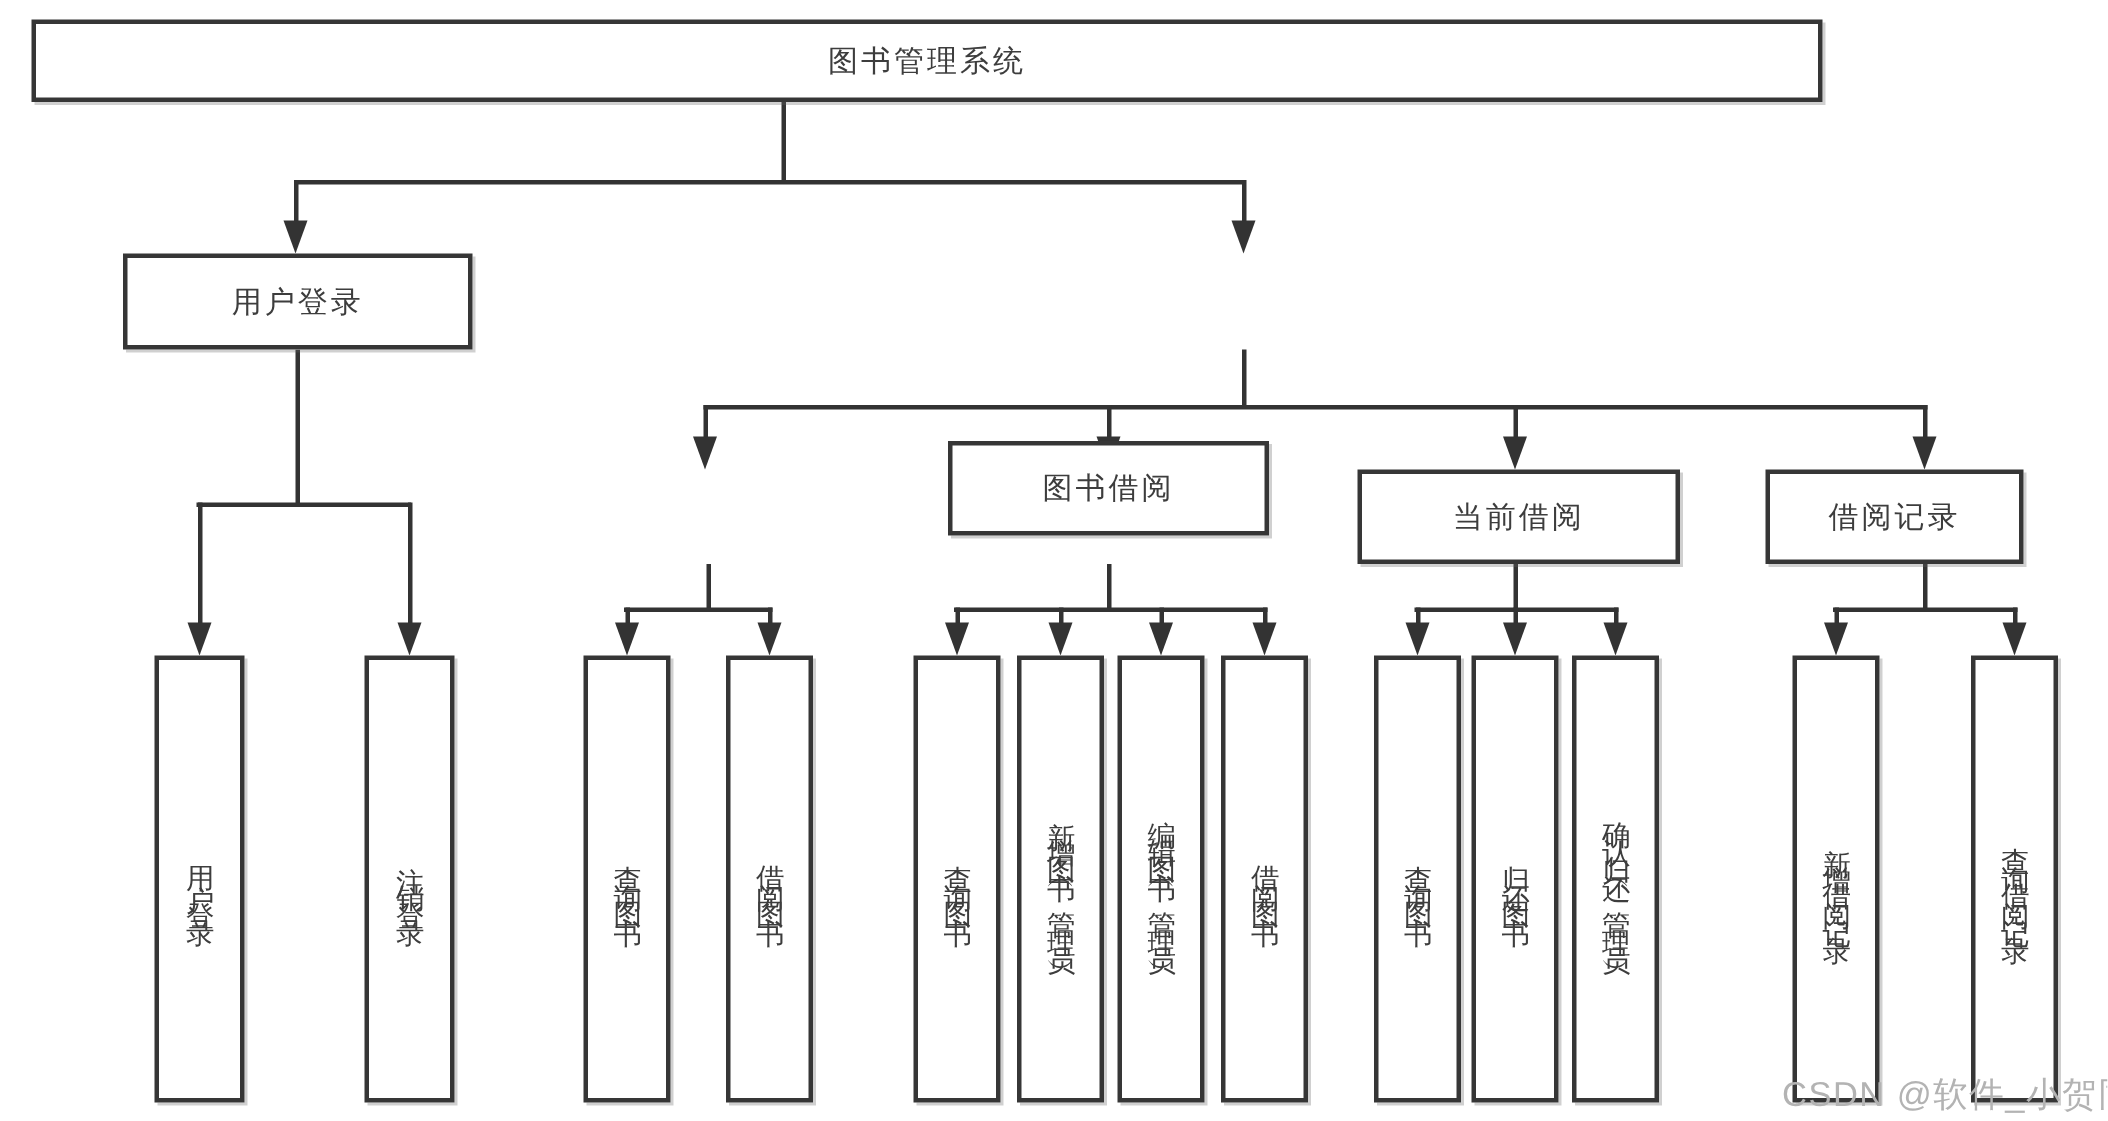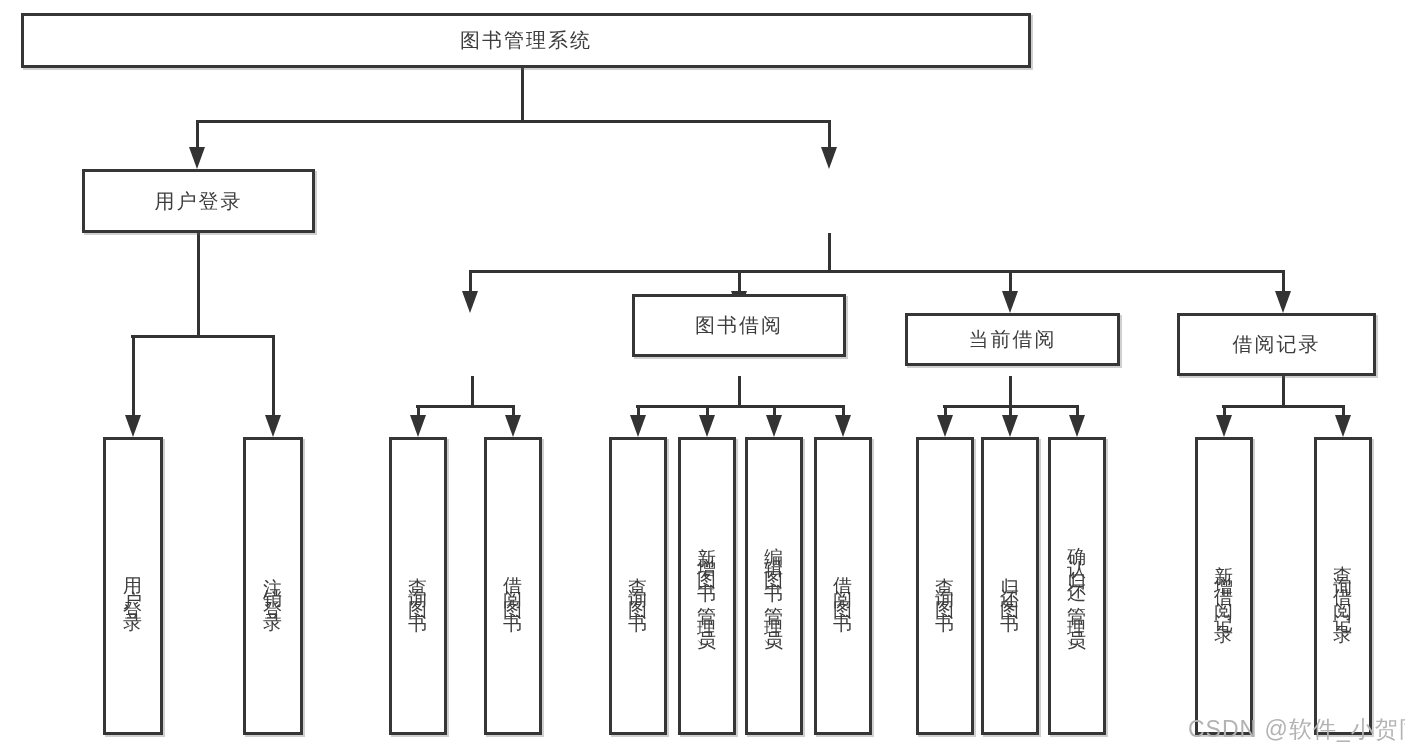--- a/index.html
+++ b/index.html
@@ -50,21 +50,21 @@
     letter-spacing:1px;
     z-index:5;
     white-space:nowrap;
   }
 </style>
 </head>
 <body>
 
 <div class="canvas">
 
-  <div class="box" style="left:21px;top:13px;width:1010px;height:55px">
+  <div class="box" style="left:21px;top:13px;width:1194px;height:55px">
     <span class="lbl">图书管理系统</span>
   </div>
 
   <div class="vline" style="left:521px;top:68px;height:54px"></div>
   <div class="hline" style="left:196px;top:120px;width:634px"></div>
   <div class="vline" style="left:196px;top:120px;height:29px"></div>
   <div class="arrow" style="left:189px;top:147px"></div>
   <div class="vline" style="left:828px;top:120px;height:29px"></div>
   <div class="arrow" style="left:821px;top:147px"></div>
 
@@ -86,24 +86,24 @@
   <div class="vline" style="left:738px;top:270px;height:23px"></div>
   <div class="arrow" style="left:731px;top:291px"></div>
   <div class="vline" style="left:1009px;top:270px;height:23px"></div>
   <div class="arrow" style="left:1002px;top:291px"></div>
   <div class="vline" style="left:1282px;top:270px;height:23px"></div>
   <div class="arrow" style="left:1275px;top:291px"></div>
 
   <div class="box" style="left:632px;top:294px;width:214px;height:63px">
     <span class="lbl">图书借阅</span>
   </div>
-  <div class="box" style="left:905px;top:313px;width:215px;height:53px">
+  <div class="box" style="left:905px;top:313px;width:215px;height:63px">
     <span class="lbl">当前借阅</span>
   </div>
-  <div class="box" style="left:1177px;top:313px;width:199px;height:63px">
+  <div class="box" style="left:1177px;top:313px;width:172px;height:63px">
     <span class="lbl">借阅记录</span>
   </div>
 
   <div class="vline" style="left:471px;top:376px;height:31px"></div>
   <div class="vline" style="left:738px;top:376px;height:31px"></div>
   <div class="vline" style="left:1009px;top:376px;height:31px"></div>
   <div class="vline" style="left:1282px;top:376px;height:31px"></div>
 
   <div class="hline" style="left:416px;top:405px;width:99px"></div>
   <div class="hline" style="left:636px;top:405px;width:209px"></div>

